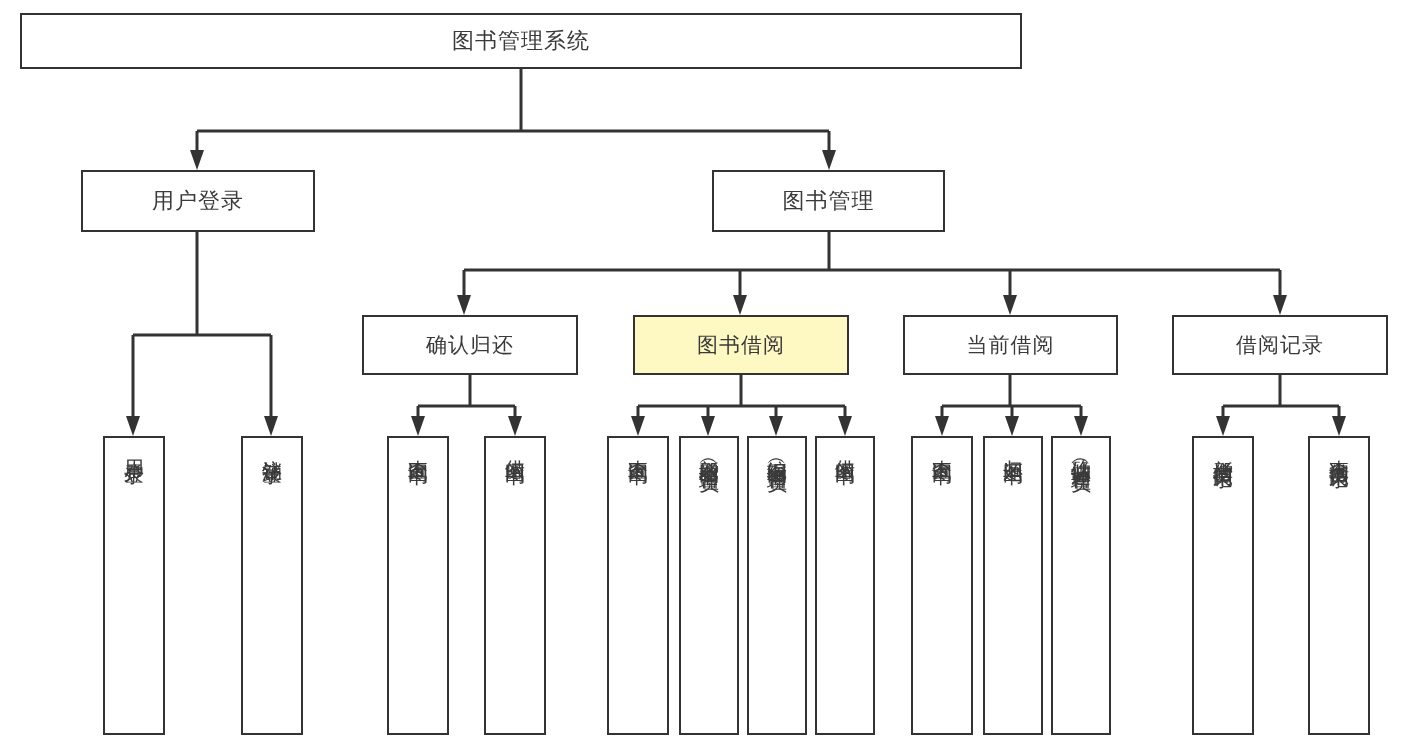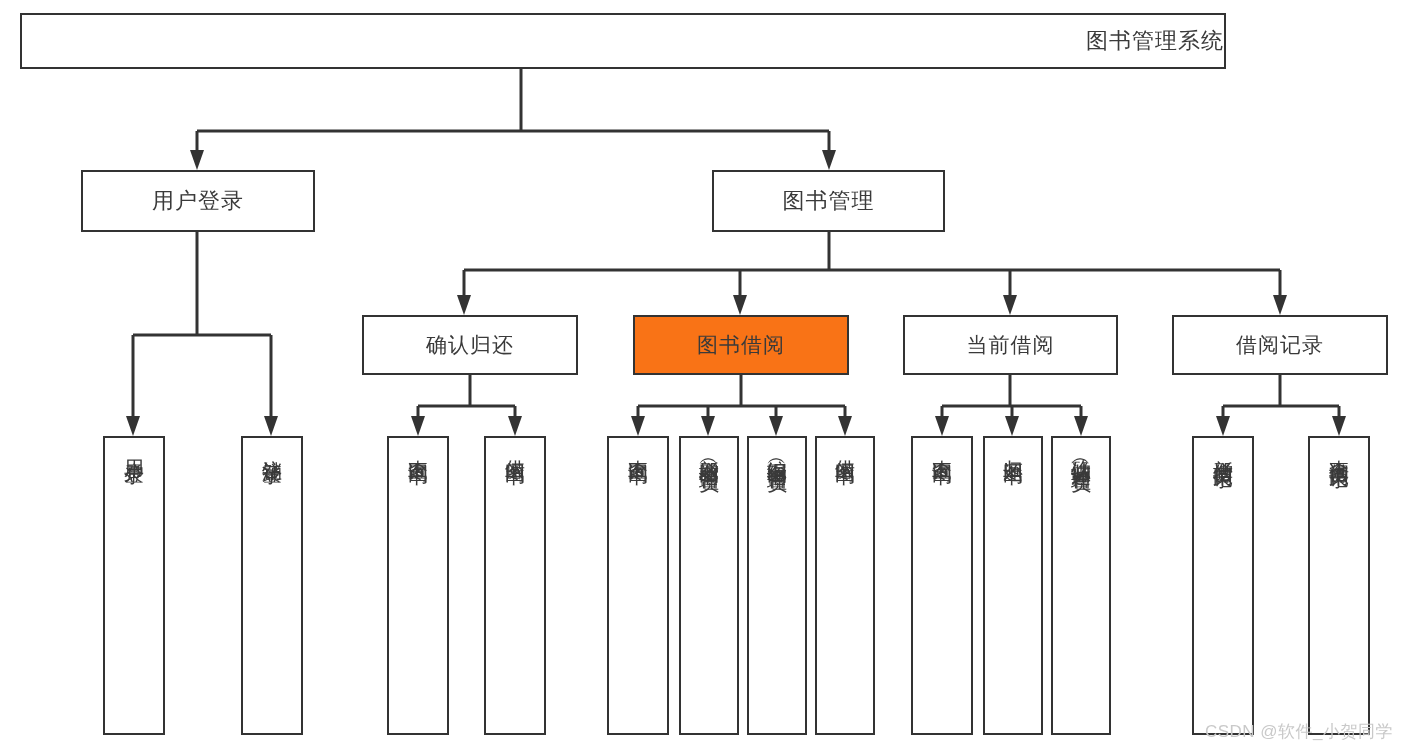--- a/index.html
+++ b/index.html
@@ -119,33 +119,33 @@
       <line x1="1081" y1="406" x2="1081" y2="416" stroke="#333333" stroke-width="3"></line>
       <path d="M 1074 416 L 1088 416 L 1081 436 Z" fill="#333333"></path>
       <line x1="1280" y1="375" x2="1280" y2="406" stroke="#333333" stroke-width="3"></line>
       <line x1="1223" y1="406" x2="1339" y2="406" stroke="#333333" stroke-width="3"></line>
       <line x1="1223" y1="406" x2="1223" y2="416" stroke="#333333" stroke-width="3"></line>
       <path d="M 1216 416 L 1230 416 L 1223 436 Z" fill="#333333"></path>
       <line x1="1339" y1="406" x2="1339" y2="416" stroke="#333333" stroke-width="3"></line>
       <path d="M 1332 416 L 1346 416 L 1339 436 Z" fill="#333333"></path>
     </svg>
   <div id="nodes">
-      <div class="node root" style="left: 20px; top: 13px; width: 1206px; height: 56px; border-color: rgb(51, 51, 51); background: rgb(255, 255, 255); justify-content: flex-end;">
+      <div class="node root" style="left: 20px; top: 13px; width: 1002px; height: 56px; border-color: rgb(51, 51, 51); background: rgb(255, 255, 255);">
         <span class="node-label" style="color: rgb(58, 58, 58);">图书管理系统</span>
       </div>
       <div class="node level2" style="left: 81px; top: 170px; width: 234px; height: 62px; border-color: rgb(51, 51, 51); background: rgb(255, 255, 255);">
         <span class="node-label" style="color: rgb(58, 58, 58);">用户登录</span>
       </div>
       <div class="node level2" style="left: 712px; top: 170px; width: 233px; height: 62px; border-color: rgb(51, 51, 51); background: rgb(255, 255, 255);">
         <span class="node-label" style="color: rgb(58, 58, 58);">图书管理</span>
       </div>
       <div class="node" style="left: 362px; top: 315px; width: 216px; height: 60px; border-color: rgb(51, 51, 51); background: rgb(255, 255, 255);">
         <span class="node-label" style="color: rgb(58, 58, 58);">确认归还</span>
       </div>
-      <div class="node" style="left: 633px; top: 315px; width: 216px; height: 60px; border-color: rgb(51, 51, 51); background: #f97316;">
+      <div class="node" style="left: 633px; top: 315px; width: 216px; height: 60px; border-color: rgb(51, 51, 51); background: #fef9c3;">
         <span class="node-label" style="color: rgb(58, 58, 58);">图书借阅</span>
       </div>
       <div class="node" style="left: 903px; top: 315px; width: 215px; height: 60px; border-color: rgb(51, 51, 51); background: rgb(255, 255, 255);">
         <span class="node-label" style="color: rgb(58, 58, 58);">当前借阅</span>
       </div>
       <div class="node" style="left: 1172px; top: 315px; width: 216px; height: 60px; border-color: rgb(51, 51, 51); background: rgb(255, 255, 255); text-align: right;">
         <span class="node-label" style="color: rgb(58, 58, 58);">借阅记录</span>
       </div>
       <div class="node vert" style="left: 103px; top: 436px; width: 62px; height: 299px; border-color: rgb(51, 51, 51); background: rgb(255, 255, 255);">
         <span class="node-label" style="color: rgb(58, 58, 58);">用户登录</span>
@@ -180,14 +180,13 @@
       <div class="node vert" style="left: 1051px; top: 436px; width: 60px; height: 299px; border-color: rgb(51, 51, 51); background: rgb(255, 255, 255);">
         <span class="node-label" style="color: rgb(58, 58, 58);">确认归还（管理员）</span>
       </div>
       <div class="node vert" style="left: 1192px; top: 436px; width: 62px; height: 299px; border-color: rgb(51, 51, 51); background: rgb(255, 255, 255);">
         <span class="node-label" style="color: rgb(58, 58, 58);">新增借阅记录</span>
       </div>
       <div class="node vert" style="left: 1308px; top: 436px; width: 62px; height: 299px; border-color: rgb(51, 51, 51); background: rgb(255, 255, 255);">
         <span class="node-label" style="color: rgb(58, 58, 58);">查询借阅记录</span>
       </div>
     </div>
-  <div id="watermark">CSDN @软件_小贺同学</div>
 </div>
 
 </body></html>

